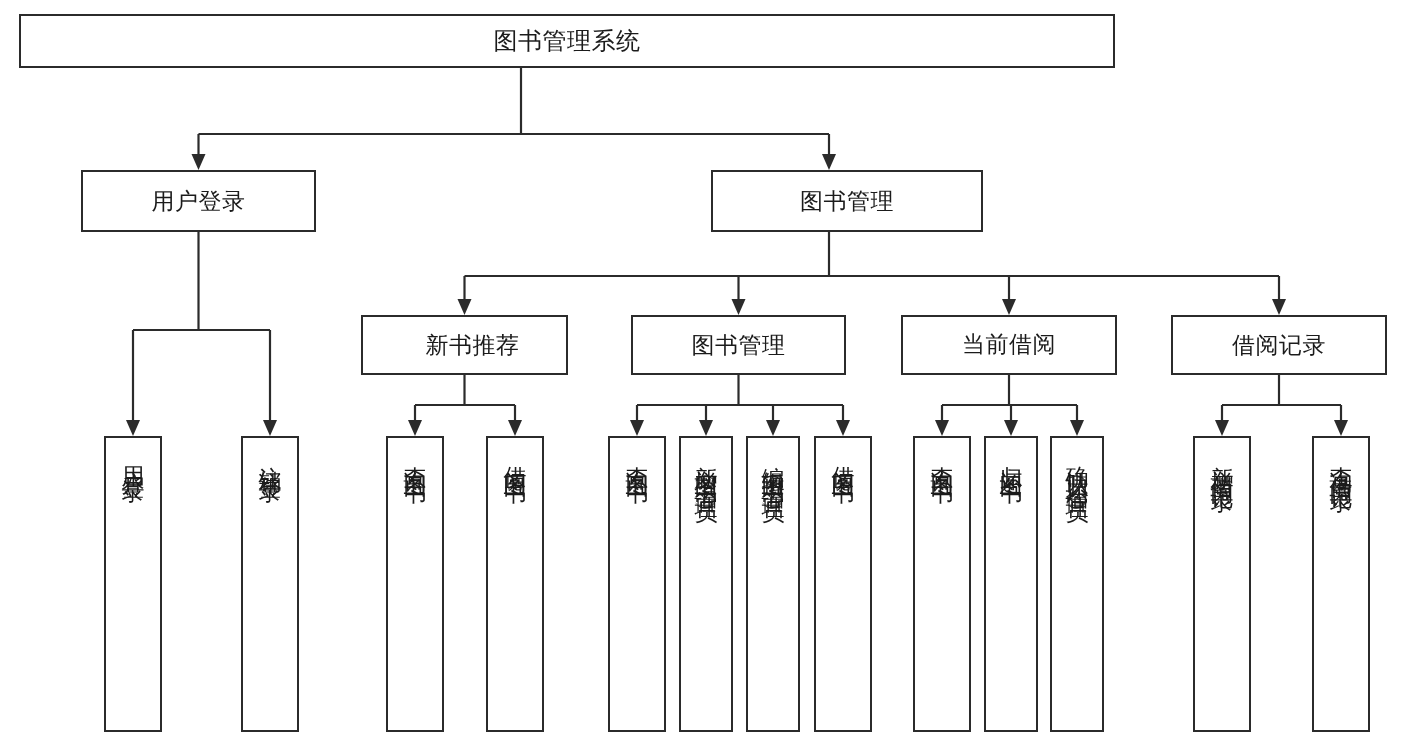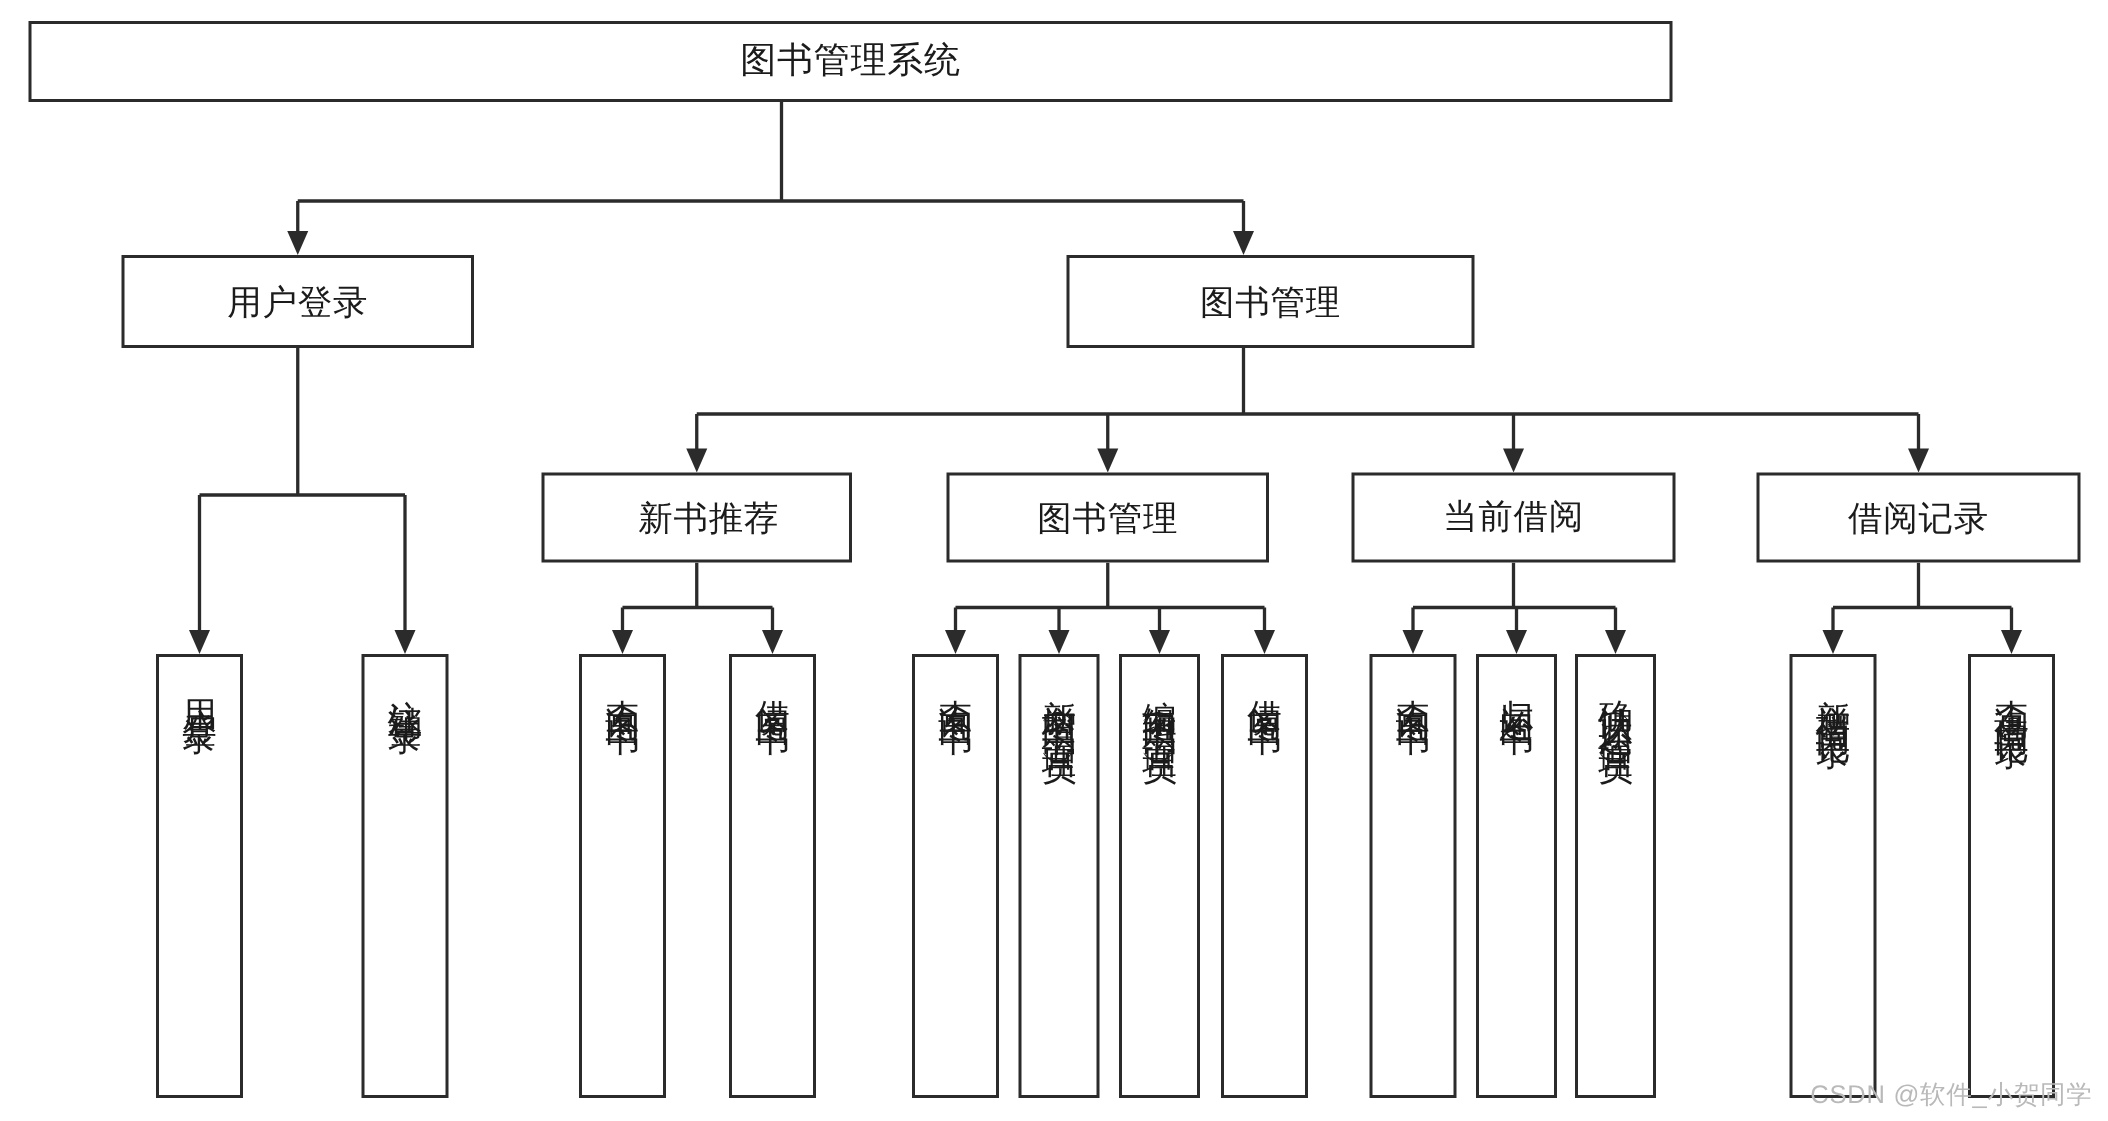--- a/index.html
+++ b/index.html
@@ -191,14 +191,13 @@
       <div class="node leaf" style="left: 1050px; top: 436px; width: 54px; height: 296px;">
         <div class="node-label">确认归还（管理员）</div>
       </div>
       <div class="node leaf" style="left: 1193px; top: 436px; width: 58px; height: 296px;">
         <div class="node-label">新增借阅记录</div>
       </div>
       <div class="node leaf" style="left: 1312px; top: 436px; width: 58px; height: 296px;">
         <div class="node-label">查询借阅记录</div>
       </div>
     </div>
-  <div class="watermark">CSDN @软件_小贺同学</div>
 </div>
 
 </body></html>

